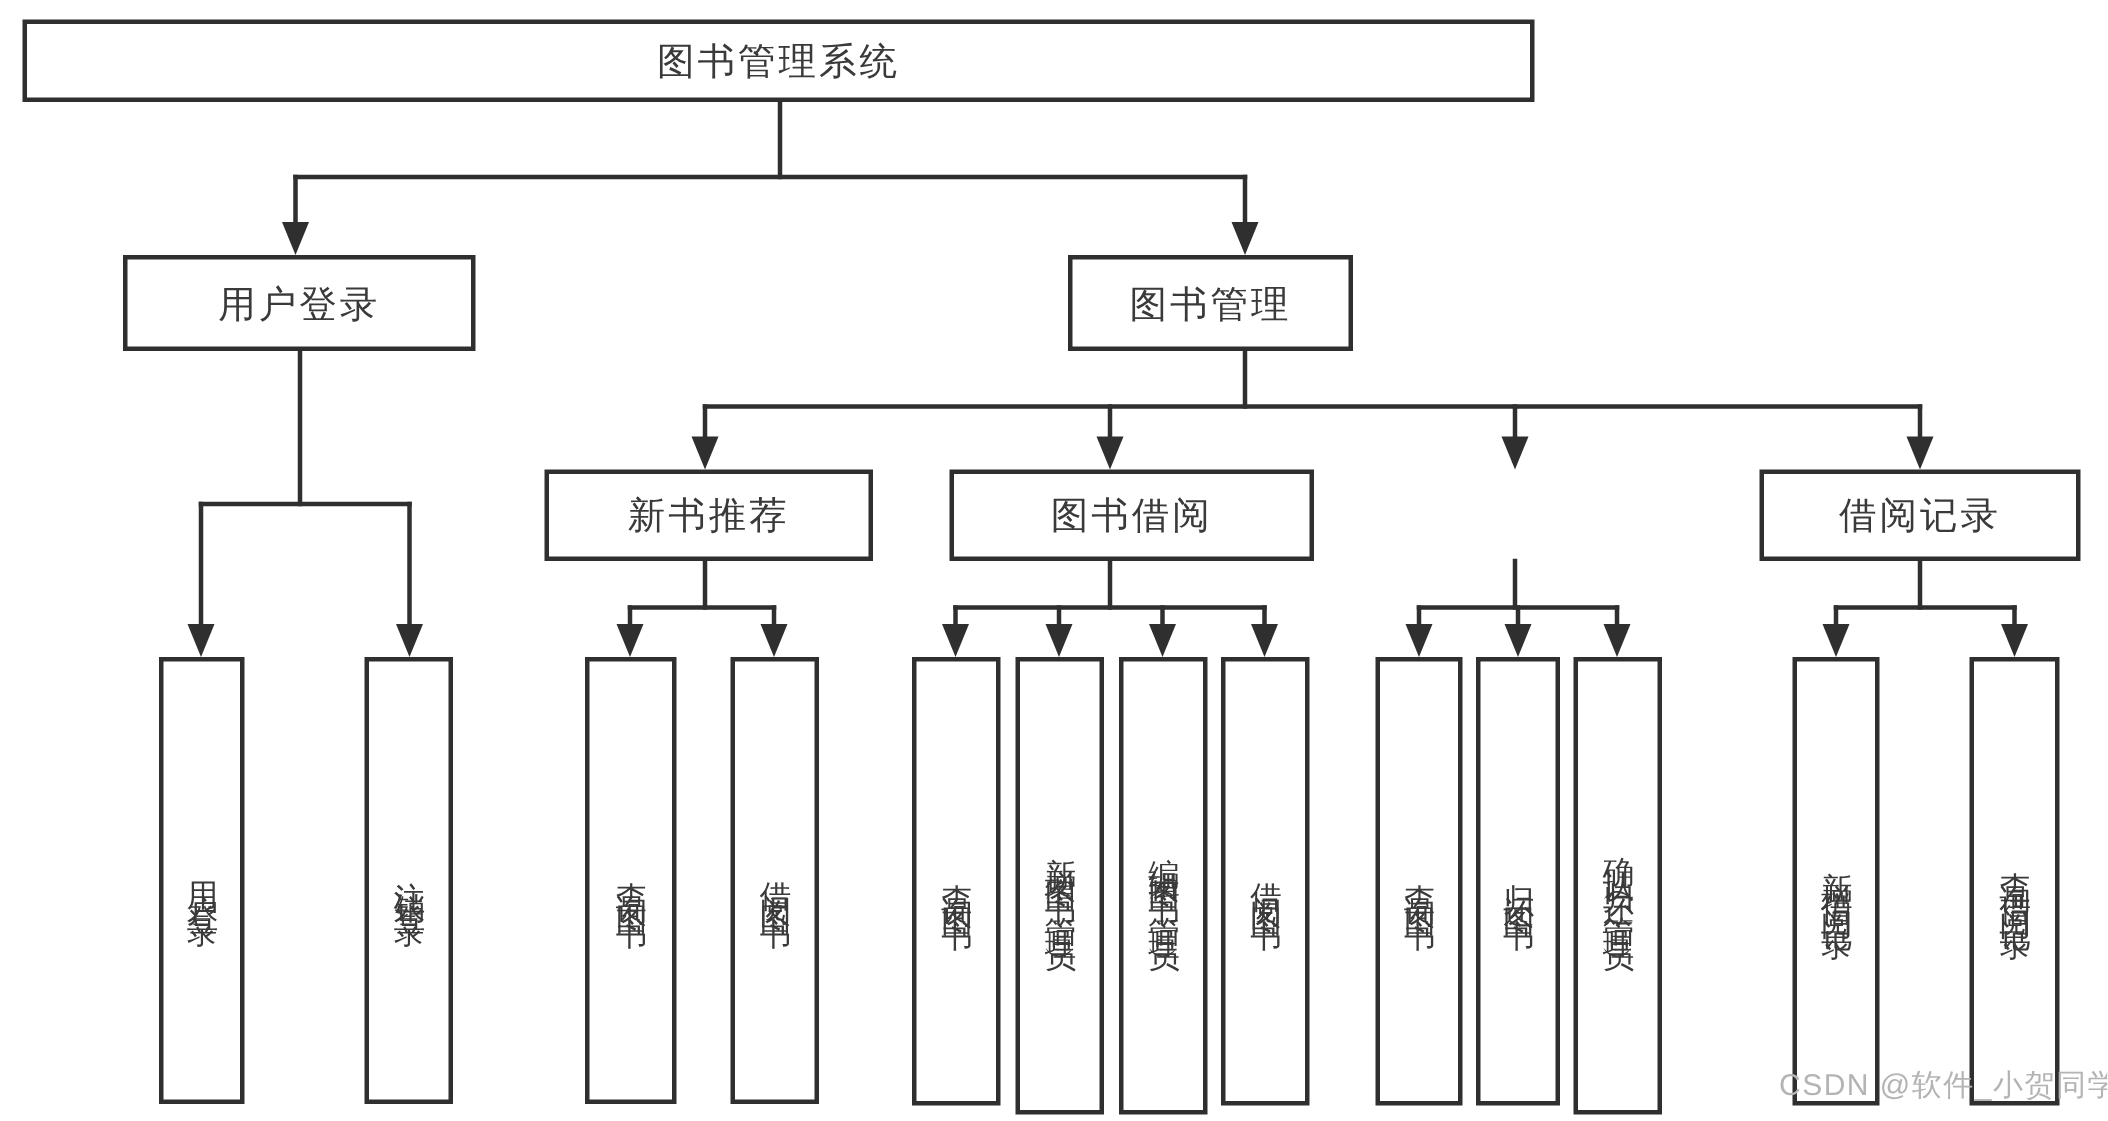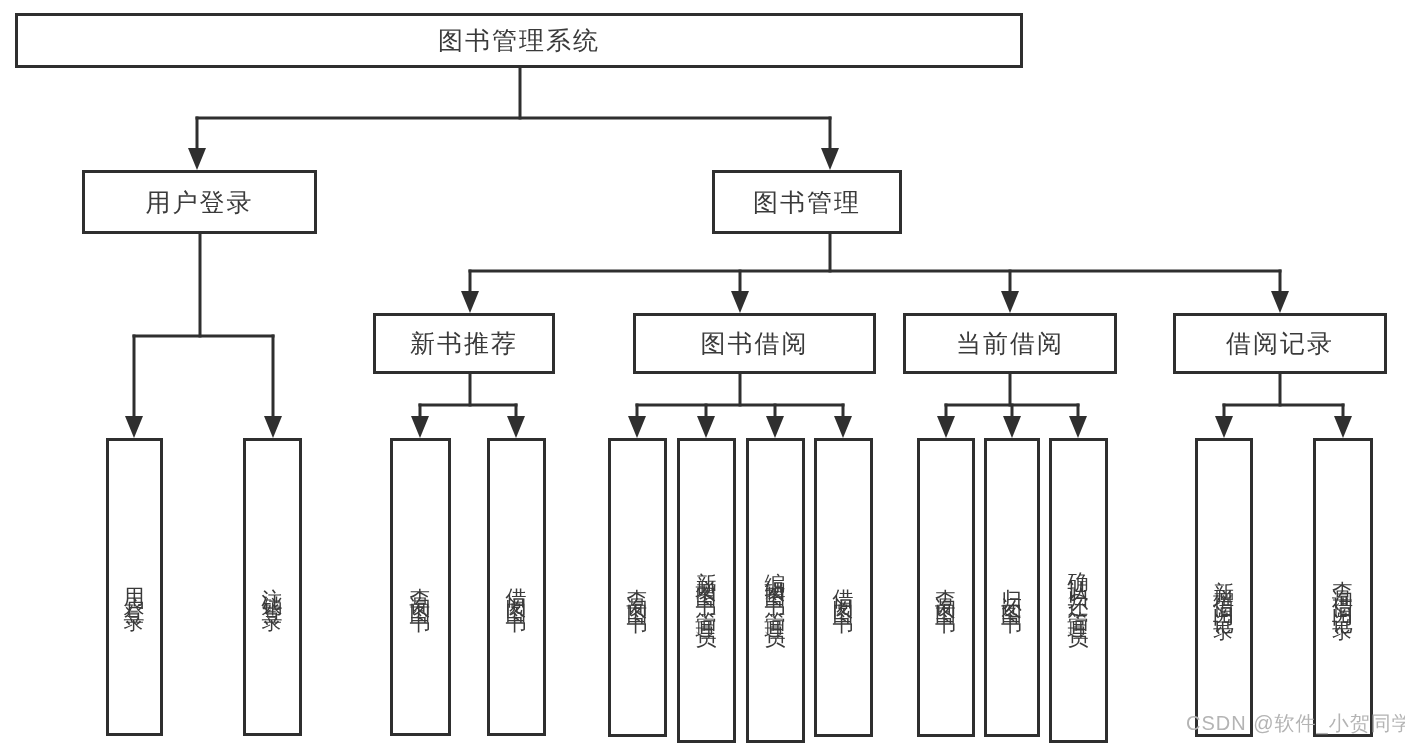--- a/index.html
+++ b/index.html
@@ -110,28 +110,25 @@
     <span class="h-label">图书管理系统</span>
   </div>
 
   <div class="box" style="left:82px;top:170px;width:235px;height:64px">
     <span class="h-label">用户登录</span>
   </div>
   <div class="box" style="left:712px;top:170px;width:190px;height:64px">
     <span class="h-label">图书管理</span>
   </div>
 
-  <div class="box" style="left:373px;top:313px;width:182px;height:61px">
+  <div class="box" style="left:363px;top:313px;width:219px;height:61px">
     <span class="h-label">新书推荐</span>
   </div>
   <div class="box" style="left:633px;top:313px;width:243px;height:61px">
     <span class="h-label">图书借阅</span>
-  </div>
-  <div class="box" style="left:903px;top:313px;width:214px;height:61px">
-    <span class="h-label">当前借阅</span>
   </div>
   <div class="box" style="left:1173px;top:313px;width:214px;height:61px">
     <span class="h-label">借阅记录</span>
   </div>
 
   <div class="box" style="left:106px;top:438px;width:57px;height:298px">
     <span class="v-label">用户登录</span>
   </div>
   <div class="box" style="left:243px;top:438px;width:59px;height:298px">
     <span class="v-label">注销登录</span>

